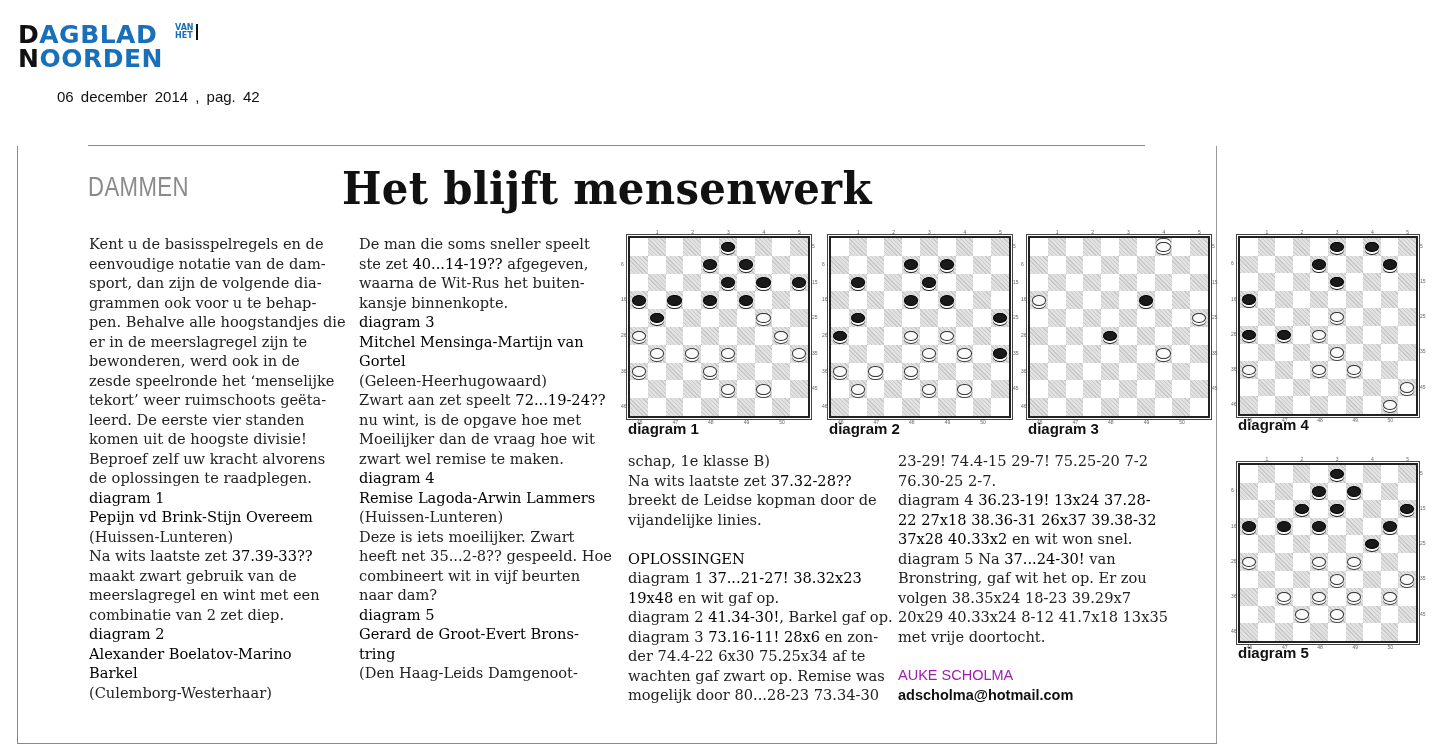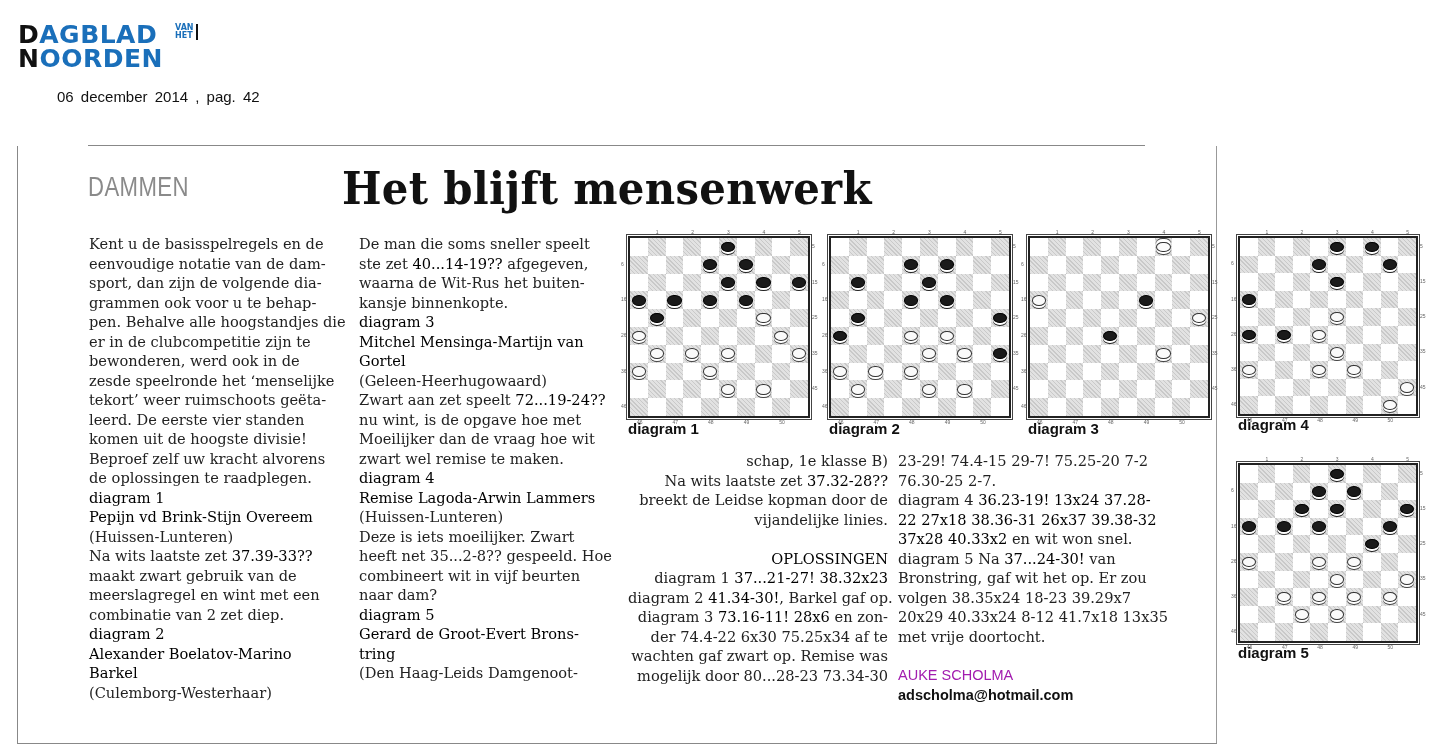--- a/index.html
+++ b/index.html
@@ -16,21 +16,21 @@
   .frame-left { position:absolute; left:17px; top:146px; width:1px; height:598px; background:#888; }
   .frame-right { position:absolute; left:1216px; top:146px; width:1px; height:598px; background:#999; }
   .frame-bottom { position:absolute; left:17px; top:743px; width:1200px; height:1px; background:#888; }
   .section { position:absolute; left:88px; top:172px; font-family:"Liberation Sans", sans-serif; font-size:27px; color:#8a8a8a; transform:scaleX(0.82); transform-origin:left top; letter-spacing:0.5px; }
   .headline { position:absolute; left:342px; top:162px; font-family:"DejaVu Serif", serif; font-weight:bold; font-size:45px; color:#111; letter-spacing:0.3px; transform:scaleX(0.93); transform-origin:left top; white-space:nowrap; }
   .col { position:absolute; font-family:"DejaVu Serif", serif; font-size:14.6px; line-height:19.5px; color:#222; }
   .col .ln { display:block; white-space:nowrap; }
   .col b { font-weight:normal; color:#000000; }
   .col1 { left:89px; top:234px; width:260px; }
   .col2 { left:359px; top:234px; width:250px; }
-  .col3 { left:628px; top:451px; width:260px;text-align:right; }
+  .col3 { left:628px; top:451px; width:260px; }
   .col4 { left:898px; top:451px; width:260px; }
   .gap { display:block; height:19.5px; }
   .author { font-family:"Liberation Sans", sans-serif; font-size:14.5px; color:#a21caf; }
   .email { font-family:"Liberation Sans", sans-serif; font-size:14.5px; font-weight:bold; color:#111; }
   .diagram { position:absolute; }
   .diagram .board { position:absolute; left:0; top:8px; border:2px solid #222; box-shadow:0 0 0 1px #fff, 0 0 0 2px #444; display:grid; grid-template-columns:repeat(10,1fr); grid-template-rows:repeat(10,1fr); }
   .sq { position:relative; }
   .sq.light { background:#fff; }
   .sq.dark { background:repeating-linear-gradient(45deg,#c9c9c9 0 1px,#e2e2e2 1px 3px); }
   .pc { position:absolute; left:10%; top:20%; width:80%; height:60%; border-radius:50%; box-sizing:border-box; }
@@ -60,21 +60,21 @@
 
 <div class="section">DAMMEN</div>
 <h1 class="headline" style="margin:0">Het blijft mensenwerk</h1>
 
 <div class="col col1">
     <span class="ln"><span>Kent u de basisspelregels en de</span></span>
     <span class="ln"><span>eenvoudige notatie van de dam-</span></span>
     <span class="ln"><span>sport, dan zijn de volgende dia-</span></span>
     <span class="ln"><span>grammen ook voor u te behap-</span></span>
     <span class="ln"><span>pen. Behalve alle hoogstandjes die</span></span>
-    <span class="ln"><span>er in de clubcompetitie zijn te</span></span>
+    <span class="ln"><span>er in de meerslagregel zijn te</span></span>
     <span class="ln"><span>bewonderen, werd ook in de</span></span>
     <span class="ln"><span>zesde speelronde het ‘menselijke</span></span>
     <span class="ln"><span>tekort’ weer ruimschoots geëta-</span></span>
     <span class="ln"><span>leerd. De eerste vier standen</span></span>
     <span class="ln"><span>komen uit de hoogste divisie!</span></span>
     <span class="ln"><span>Beproef zelf uw kracht alvorens</span></span>
     <span class="ln"><span>de oplossingen te raadplegen.</span></span>
     <span class="ln"><b>diagram 1</b></span>
     <span class="ln"><b>Pepijn vd Brink-Stijn Overeem</b></span>
     <span class="ln"><span>(Huissen-Lunteren)</span></span>
@@ -113,20 +113,21 @@
     <span class="ln"><span>(Den Haag-Leids Damgenoot-</span></span>
   </div>
 <div class="col col3">
     <span class="ln"><span>schap, 1e klasse B)</span></span>
     <span class="ln"><span>Na wits laatste zet </span><b>37.32-28??</b></span>
     <span class="ln"><span>breekt de Leidse kopman door de</span></span>
     <span class="ln"><span>vijandelijke linies.</span></span>
     <span class="gap"></span>
     <span class="ln"><b>OPLOSSINGEN</b></span>
     <span class="ln"><span>diagram 1 </span><b>37...21-27!  38.32x23</b></span>
+    <span class="ln"><b>19x48</b><span> en wit gaf op.</span></span>
     <span class="ln"><span>diagram 2 </span><b>41.34-30!</b><span>, Barkel gaf op.</span></span>
     <span class="ln"><span>diagram 3 </span><b>73.16-11! 28x6</b><span> en zon-</span></span>
     <span class="ln"><span>der 74.4-22 6x30 75.25x34 af te</span></span>
     <span class="ln"><span>wachten gaf zwart op. Remise was</span></span>
     <span class="ln"><span>mogelijk door 80...28-23 73.34-30</span></span>
   </div>
 <div class="col col4">
 <span class="ln"><span>23-29! 74.4-15 29-7! 75.25-20 7-2</span></span>
     <span class="ln"><span>76.30-25 2-7.</span></span>
     <span class="ln"><span>diagram 4 </span><b>36.23-19! 13x24 37.28-</b></span>

